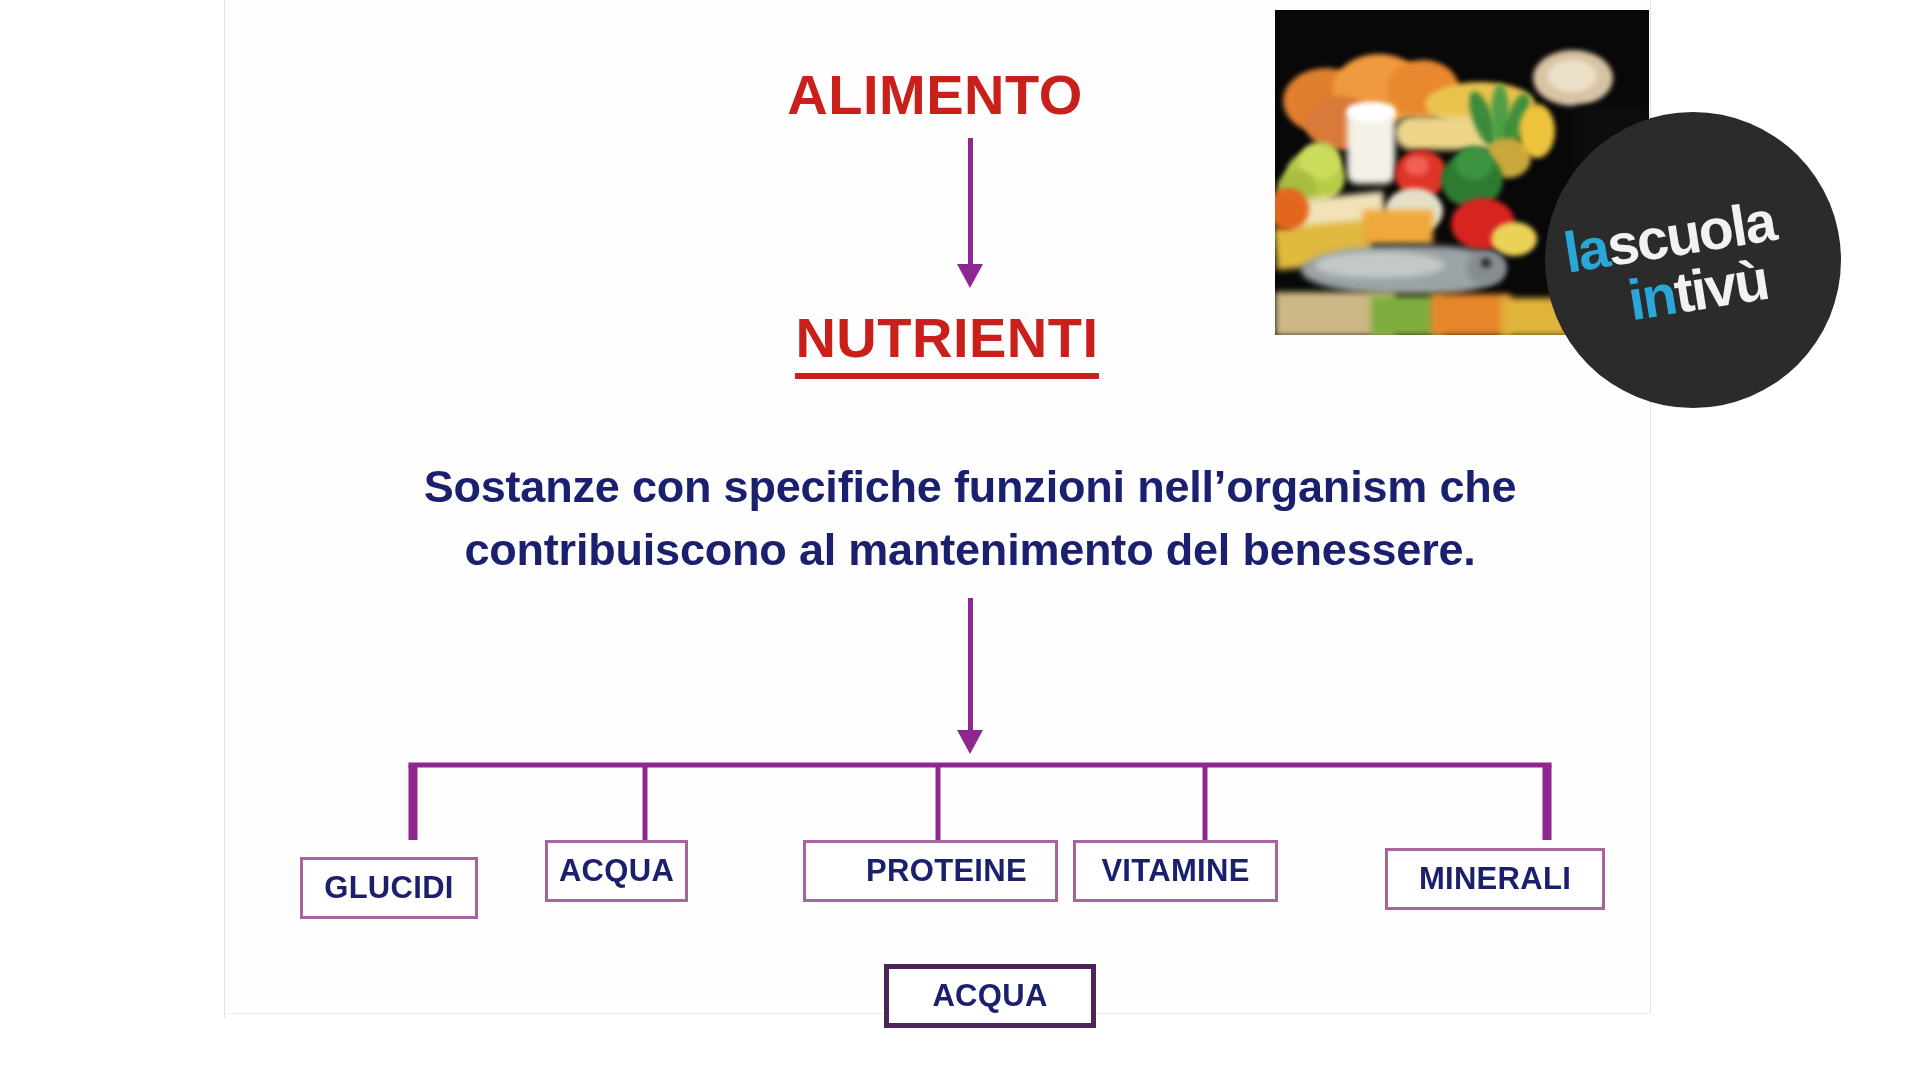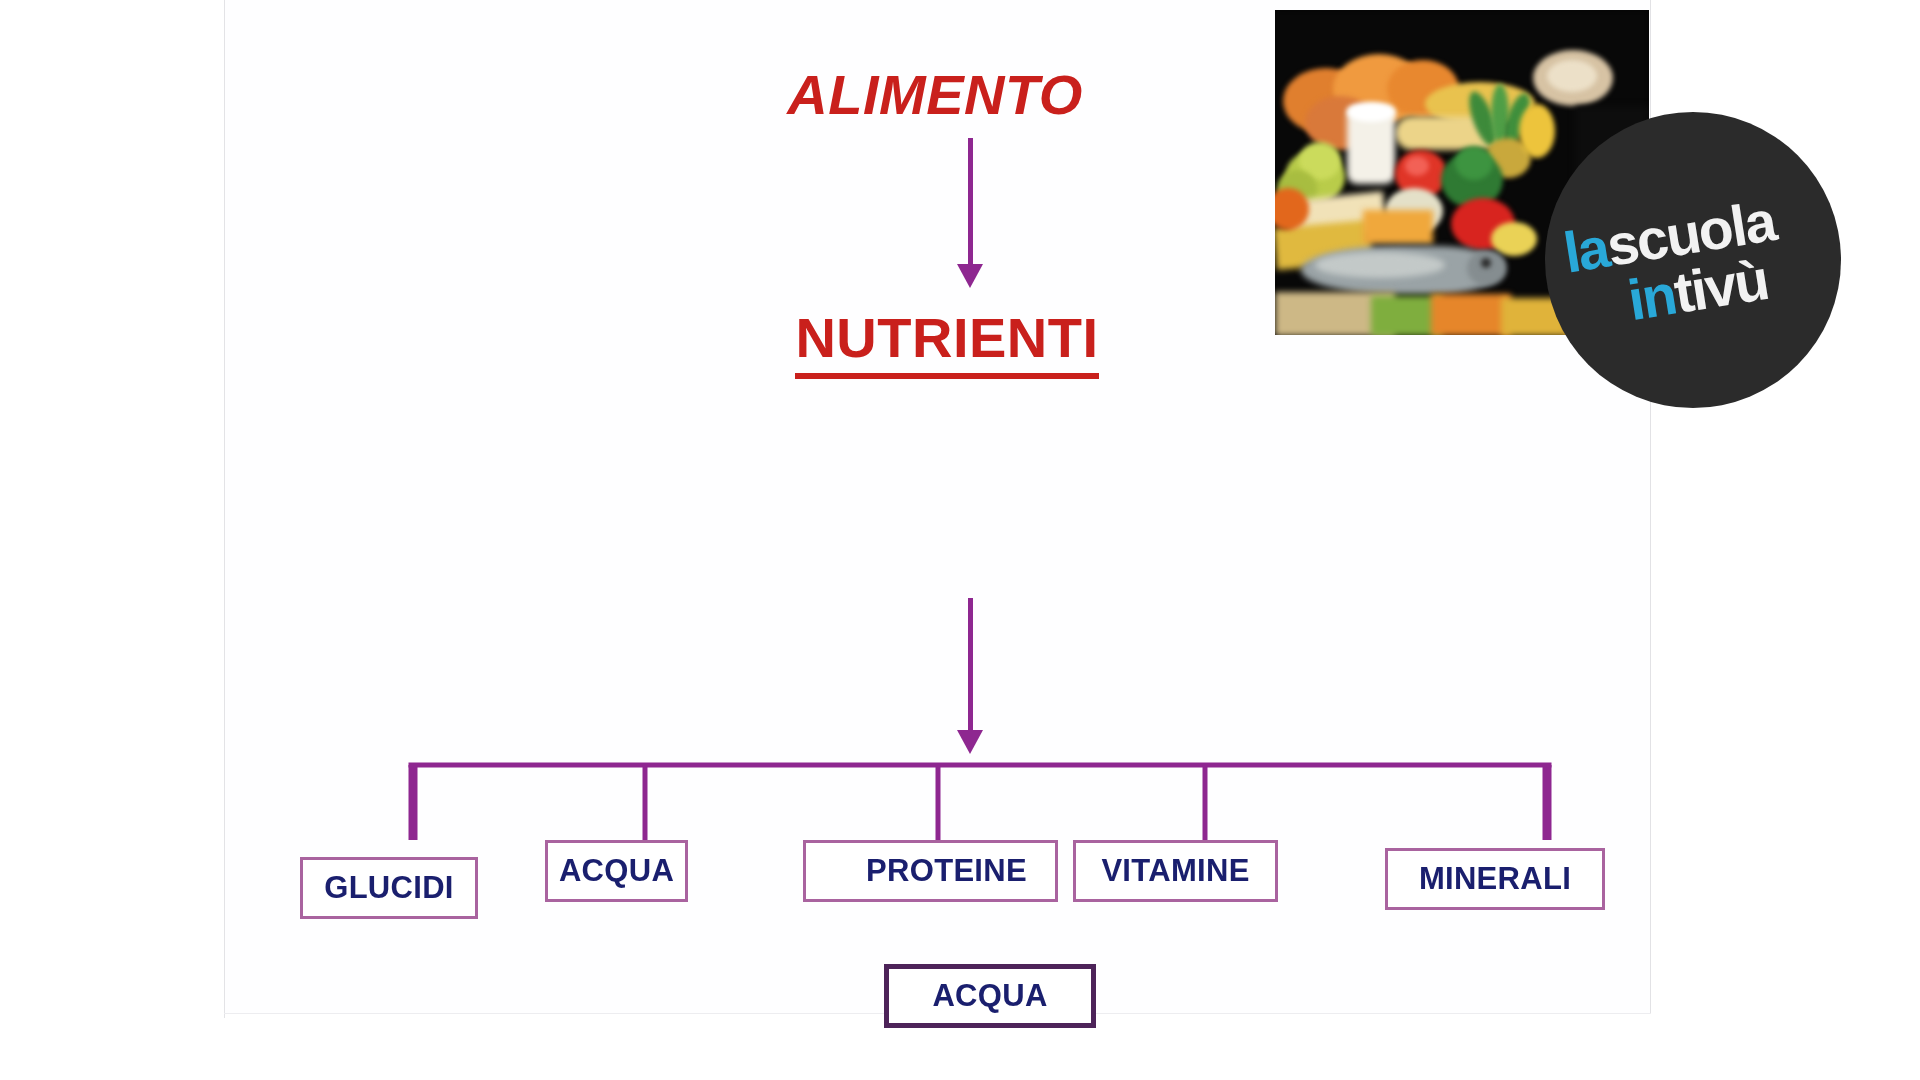--- a/index.html
+++ b/index.html
@@ -54,21 +54,21 @@
     position: absolute;
     left: 0; top: 62px;
     width: 1920px;
     text-align: center;
     font-size: 56px;
     font-weight: 700;
     letter-spacing: 0.5px;
     color: #c9201c;
     font-family: "Liberation Sans", sans-serif;
   }
-  .heading-alimento .inner { margin-left: -50px; display: inline-block; font-style: italic; }
+  .heading-alimento .inner { margin-left: -50px; display: inline-block; }
 
   .heading-nutrienti {
     position: absolute;
     left: 0; top: 305px;
     width: 1920px;
     text-align: center;
     font-size: 56px;
     font-weight: 700;
     letter-spacing: 0.5px;
     color: #c9201c;
@@ -305,20 +305,22 @@
   <div class="arrow" id="arrow-alimento-nutrienti">
     <div class="shaft"></div>
     <div class="head"></div>
   </div>
 
   <div class="heading-nutrienti">
     <span class="inner">NUTRIENTI</span>
   </div>
 
   <div class="description">
+    <div>Sostanze con specifiche funzioni nell’organism che</div>
+    <div>contribuiscono al mantenimento del benessere.</div>
   </div>
 
   <div class="arrow" id="arrow-desc-branch">
     <div class="shaft"></div>
     <div class="head"></div>
   </div>
 
   <svg id="branch-connector" viewBox="0 0 1920 1080" width="1920" height="1080">
       <line x1="408.5" y1="765" x2="1551.5" y2="765" stroke="#8e2790" stroke-width="5" stroke-linecap="butt"></line>
       <line x1="415" y1="765" x2="415" y2="840" stroke="#8e2790" stroke-width="5" stroke-linecap="butt"></line>

